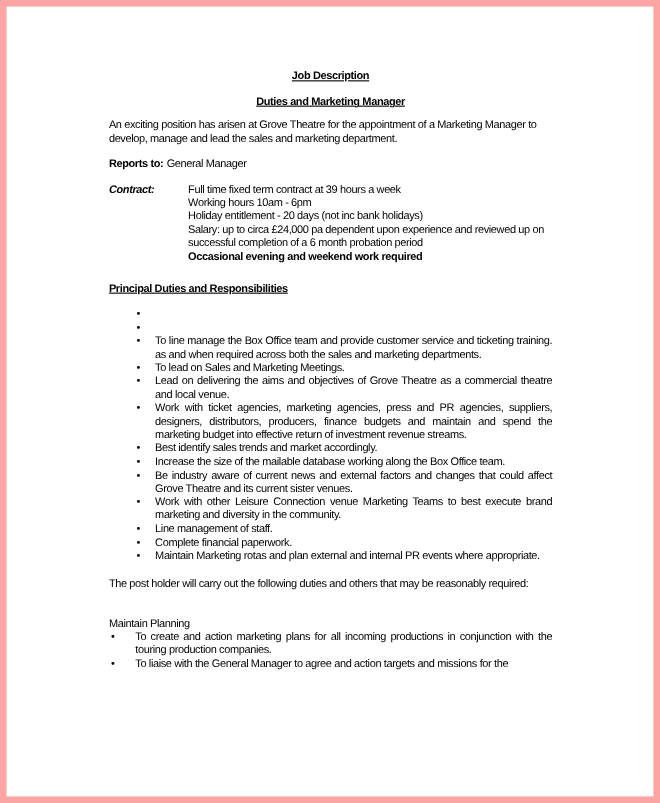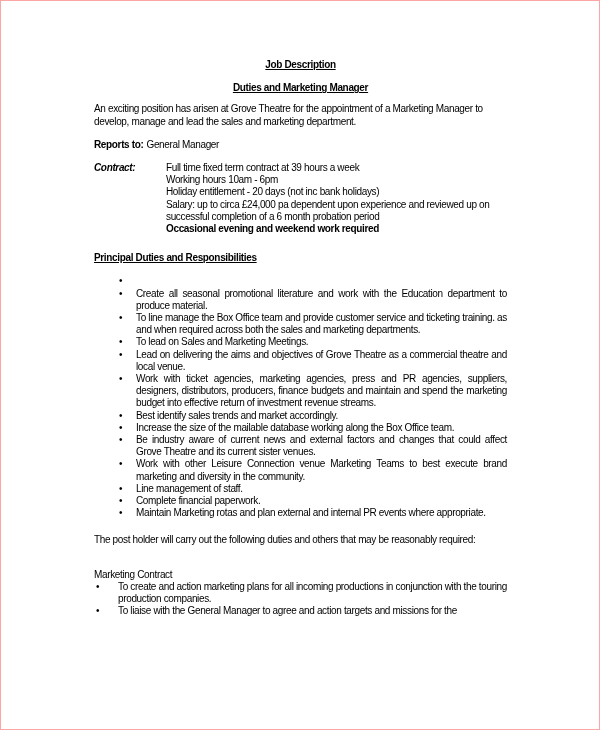--- a/index.html
+++ b/index.html
@@ -1,21 +1,21 @@
 <!DOCTYPE html>
 <html><head>
 <meta charset="utf-8">
 <style>
   html, body { margin: 0; padding: 0; background: #ffffff; }
   .page {
     width: 600px;
     height: 730px;
     box-sizing: border-box;
     background: #ffffff;
-    border: 1px solid #fca5a5;
+    border: 6px solid #fca5a5;
     padding: 58px 92px 0 93px;
     font-family: "Liberation Sans", sans-serif;
     font-size: 10px;
     line-height: 12.2px;
     letter-spacing: -0.35px;
     color: #000000;
     overflow: hidden;
   }
   .doc-title, .doc-subtitle {
     font-size: 10px;
@@ -71,21 +71,20 @@
   </div>
 
   <div class="section-heading">Principal Duties and Responsibilities</div>
 
   <ul class="bullets duties">
     <li>
         <span class="bullet">•</span>
       </li>
     <li>
         <span class="bullet">•</span>
-        <span class="txt">Create all seasonal promotional literature and work with the Education department to produce material.</span>
       </li>
     <li>
         <span class="bullet">•</span>
         <span class="txt">To line manage the Box Office team and provide customer service and ticketing training. as and when required across both the sales and marketing departments.</span>
       </li>
     <li>
         <span class="bullet">•</span>
         <span class="txt">To lead on Sales and Marketing Meetings.</span>
       </li>
     <li>
@@ -121,21 +120,21 @@
         <span class="txt">Complete financial paperwork.</span>
       </li>
     <li>
         <span class="bullet">•</span>
         <span class="txt">Maintain Marketing rotas and plan external and internal PR events where appropriate.</span>
       </li>
   </ul>
 
   <p class="post-holder">The post holder will carry out the following duties and others that may be reasonably required:</p>
 
-  <p class="mp-heading">Marketing Contract</p>
+  <p class="mp-heading">Maintain Planning</p>
 
   <ul class="bullets mp">
     <li>
         <span class="bullet">•</span>
         <span class="txt">To create and action marketing plans for all incoming productions in conjunction with the touring production companies.</span>
       </li>
     <li>
         <span class="bullet">•</span>
         <span class="txt">To liaise with the General Manager to agree and action targets and missions for the</span>
       </li>

